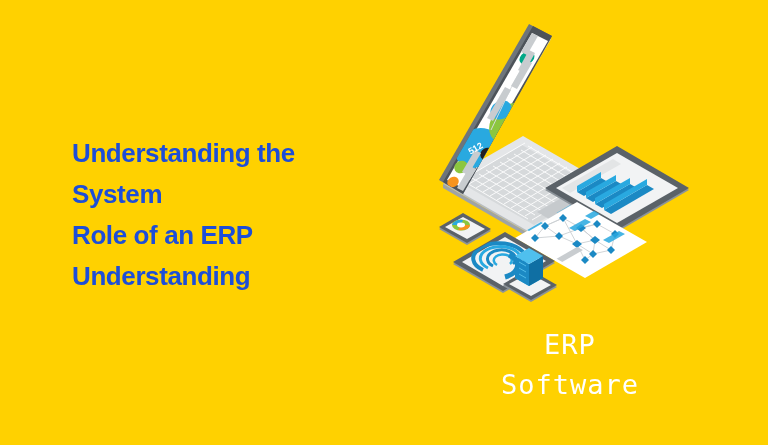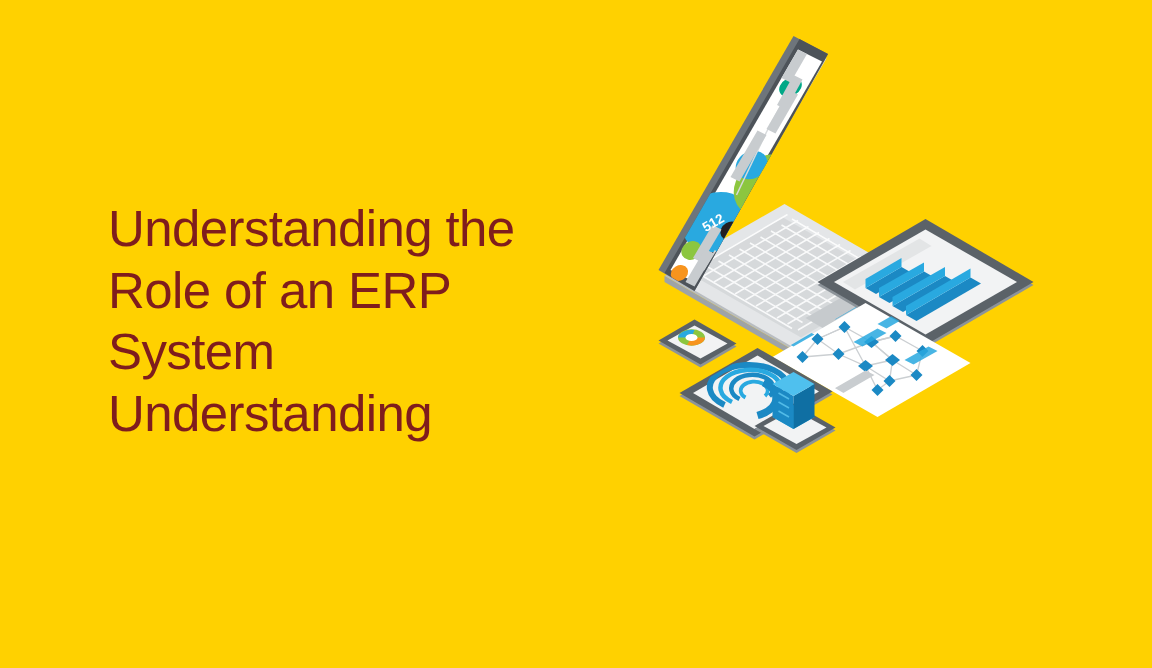--- a/index.html
+++ b/index.html
@@ -9,21 +9,21 @@
     font-family:"Liberation Sans", sans-serif;
     background:#FFD100;
   }
   #banner{
     position:relative;width:768px;height:445px;
     background:#FFD100;overflow:hidden;
   }
   
   #headline{
     position:absolute;left:72px;top:133px;width:370px;
-    color:#7f1d1d;font-weight:normal;font-size:34px;line-height:41px;
+    color:#1d4ed8;font-weight:bold;font-size:26px;line-height:41px;
     letter-spacing:-0.4px;
   }
   #headline .hl-line{display:block;white-space:nowrap;}
   
   #caption{
     position:absolute;left:470px;top:325px;width:200px;
     text-align:center;color:#FFFFFF;
     font-family:"DejaVu Sans Mono","Liberation Mono",monospace;
     font-size:27px;line-height:40px;letter-spacing:1px;
   }
@@ -34,25 +34,29 @@
   }
   #illustration svg{display:block;width:300px;height:305px;}
 </style>
 </head>
 <body>
 
 <div id="banner">
 
   <div id="headline">
     <span class="hl-line">Understanding the</span>
+    <span class="hl-line">System</span>
     <span class="hl-line">Role of an ERP</span>
-    <span class="hl-line">System</span>
     <span class="hl-line">Understanding</span>
   </div>
 
+  <div id="caption">
+    <span class="cap-line">ERP</span>
+    <span class="cap-line">Software</span>
+  </div>
 
   <div id="illustration">
     <svg viewBox="0 0 300 305" xmlns="http://www.w3.org/2000/svg">
       <defs>
         <clipPath id="clipLaptopScreen">
           <polygon points="18,170 108,14 127,24 38,182"></polygon>
         </clipPath>
         <clipPath id="clipTabletBar">
           <polygon points="122,176 192,136 262,176 192,216"></polygon>
         </clipPath>

